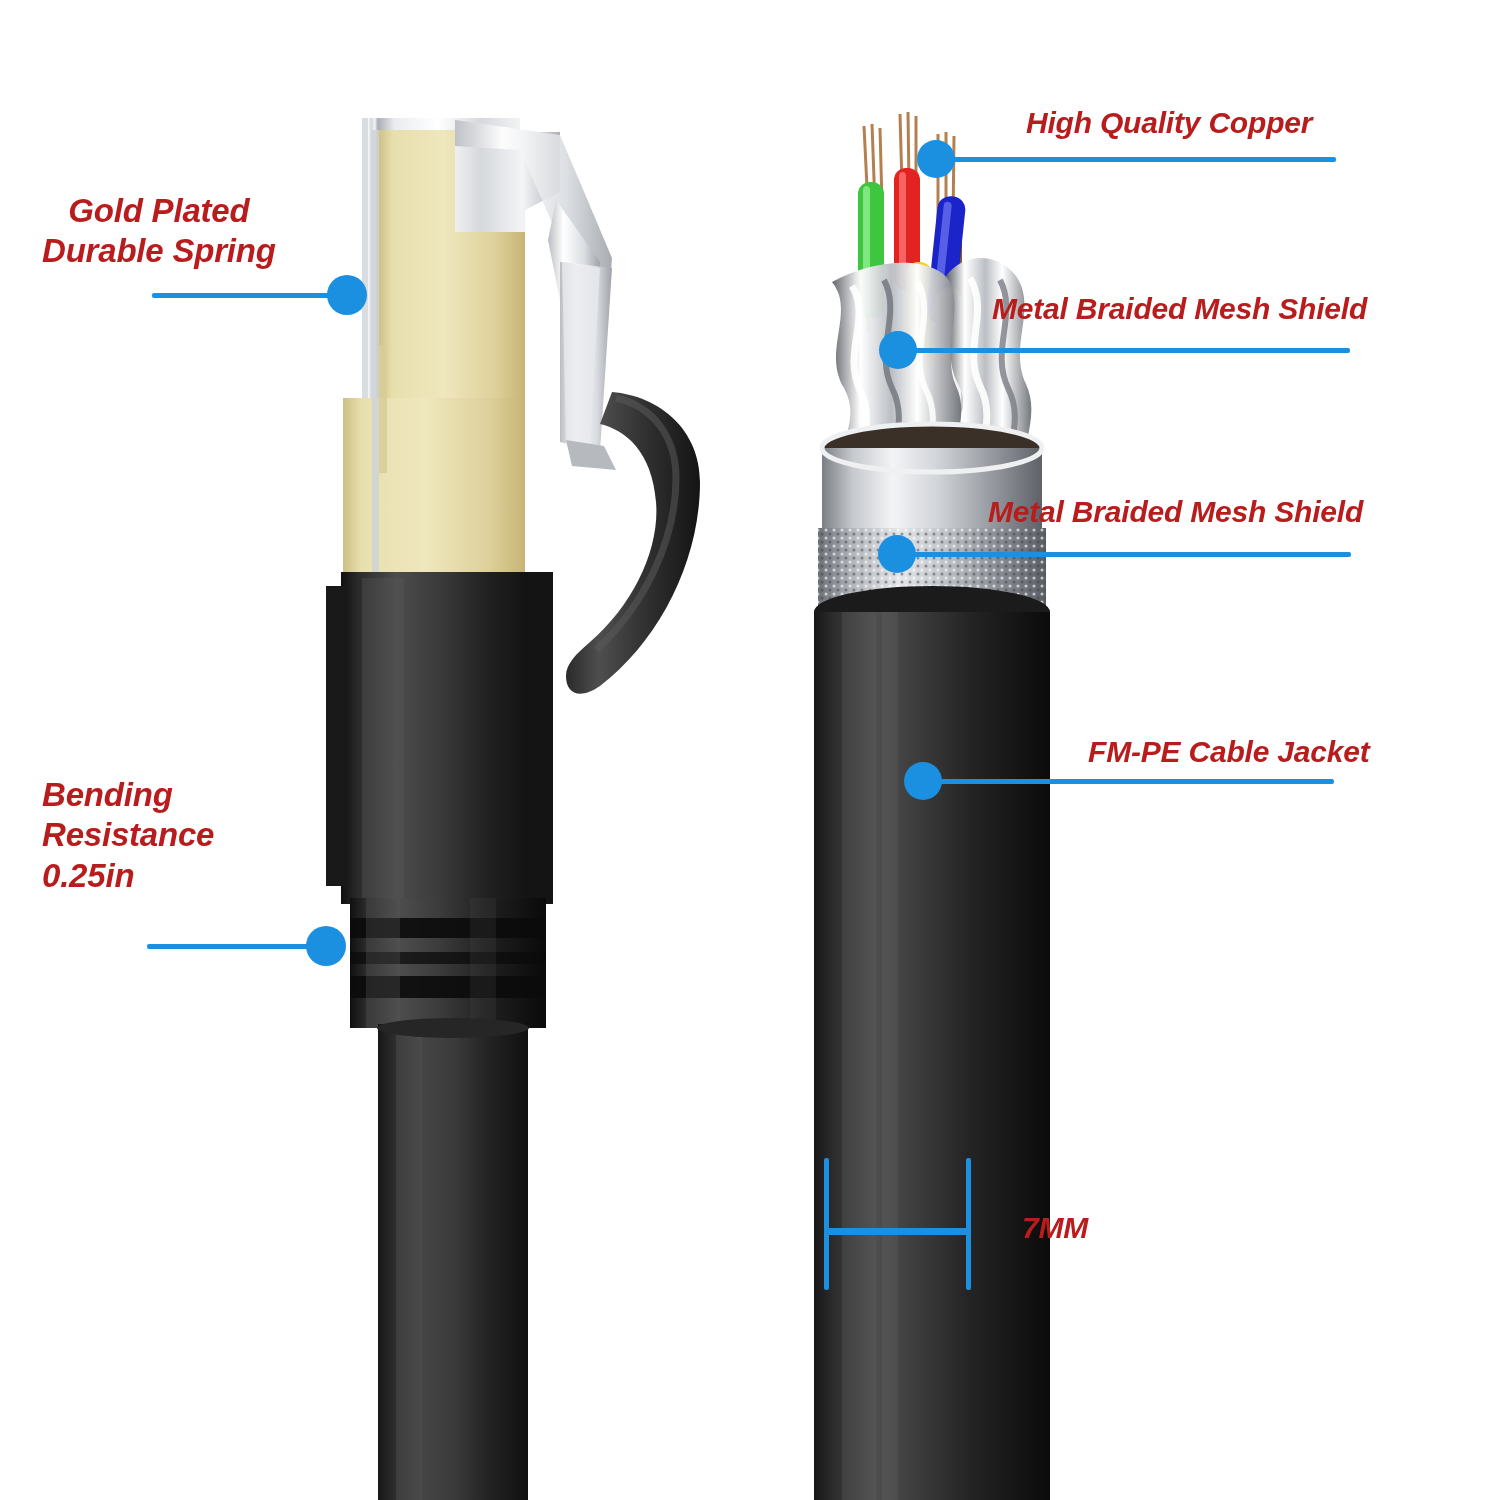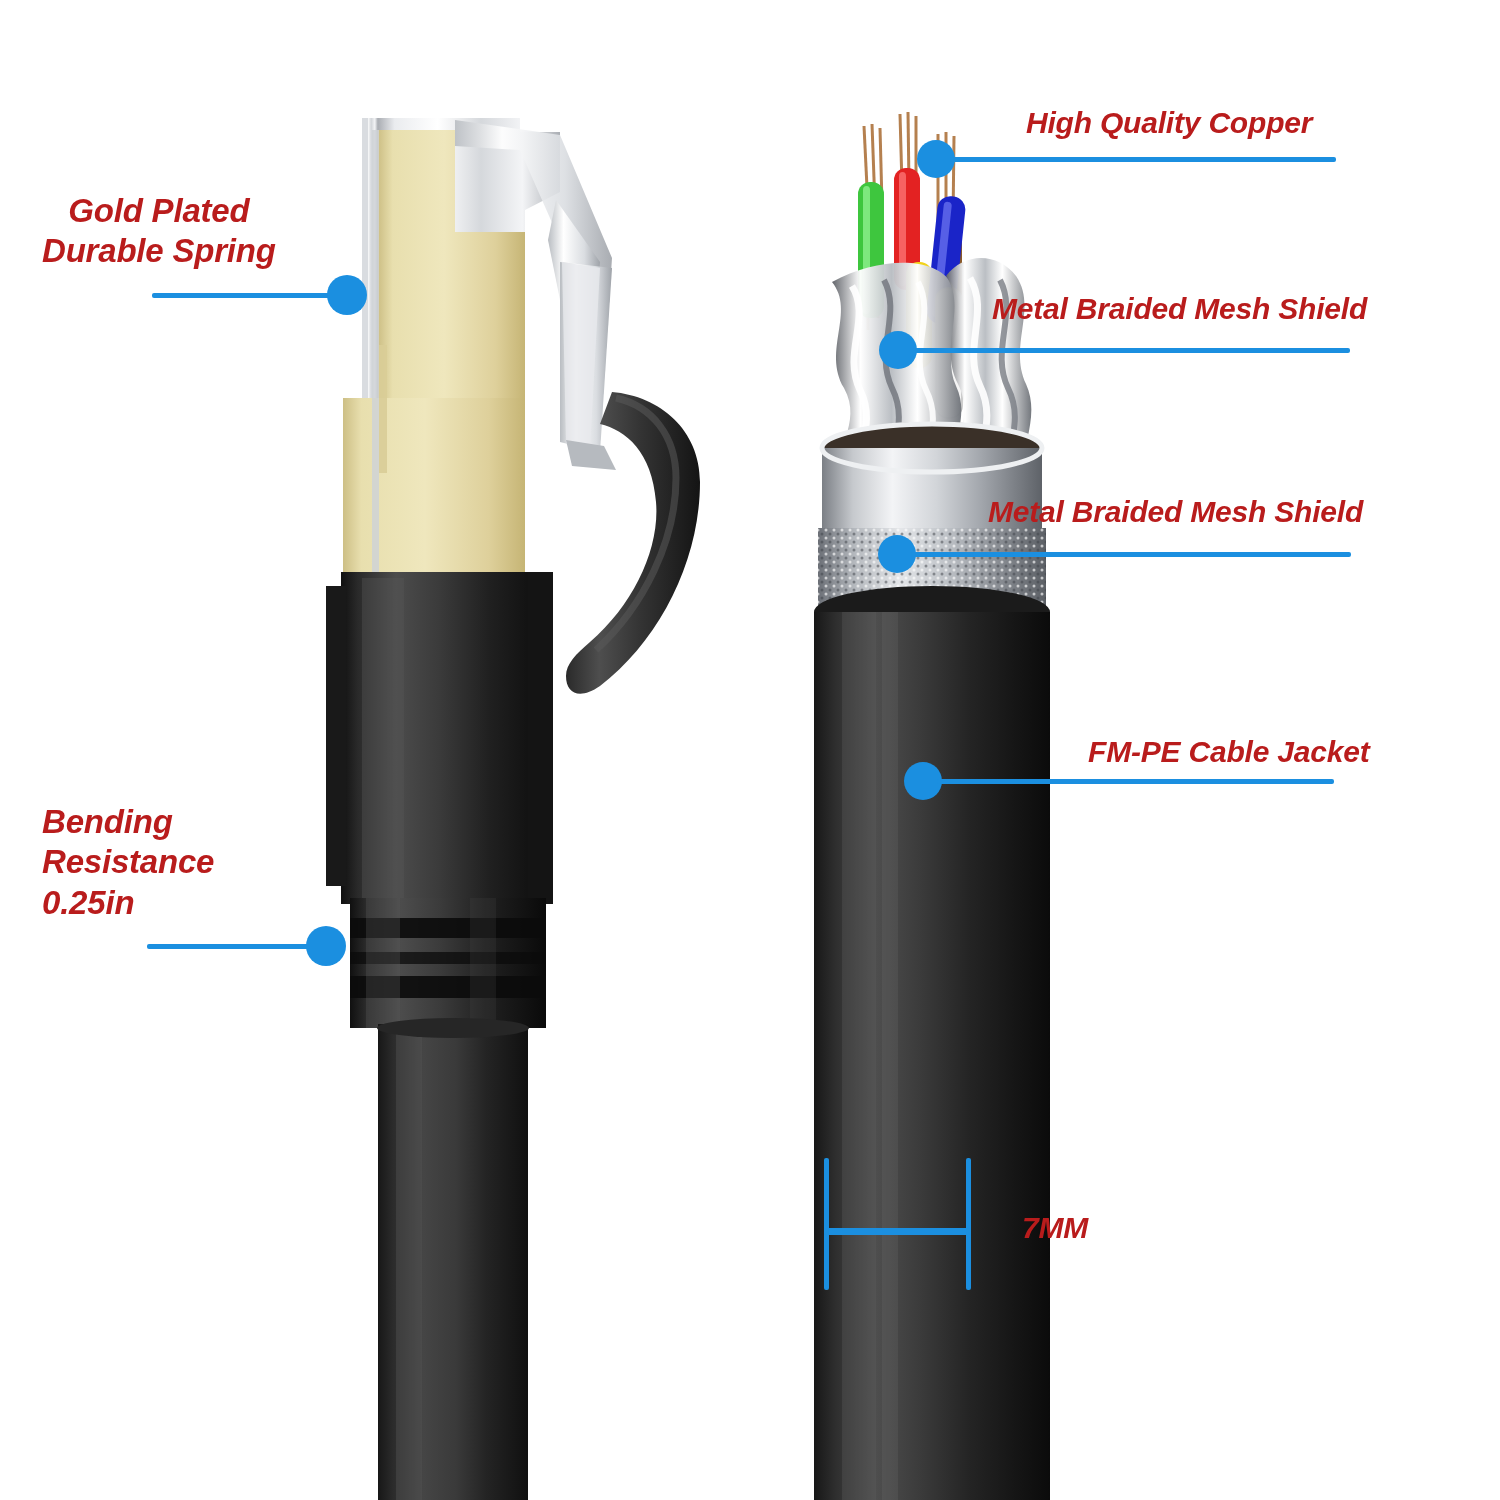--- a/index.html
+++ b/index.html
@@ -265,21 +265,21 @@
         <rect x="82" y="612" width="34" height="890" fill="#606060" opacity=".30"></rect>
         <rect x="122" y="612" width="16" height="890" fill="#7a7a7a" opacity=".18"></rect>
       </g>
     </svg>
   </div>
 
   <div class="callout c-lg" style="left:42px; top:191px;text-align:center;"><span>Gold Plated</span><br><span>Durable Spring</span></div>
   <div class="lead-line" style="left:152px; top:293px; width:185px;"></div>
   <div class="lead-dot" style="left:327px; top:275px; width:40px; height:40px;"></div>
 
-  <div class="callout c-lg" style="left:42px; top:775px;margin-top:27px;"><span>Bending</span><br><span>Resistance</span><br><span>0.25in</span></div>
+  <div class="callout c-lg" style="left:42px; top:775px;"><span>Bending</span><br><span>Resistance</span><br><span>0.25in</span></div>
   <div class="lead-line" style="left:147px; top:944px; width:170px;"></div>
   <div class="lead-dot" style="left:306px; top:926px; width:40px; height:40px;"></div>
 
   <div class="callout c-md" style="left:1026px; top:105px;">High Quality Copper</div>
   <div class="lead-dot" style="left:917px; top:140px; width:38px; height:38px;"></div>
   <div class="lead-line" style="left:950px; top:157px; width:386px;"></div>
 
   <div class="callout c-md" style="left:992px; top:291px;">Metal Braided Mesh Shield</div>
   <div class="lead-dot" style="left:879px; top:331px; width:38px; height:38px;"></div>
   <div class="lead-line" style="left:912px; top:348px; width:438px;"></div>

